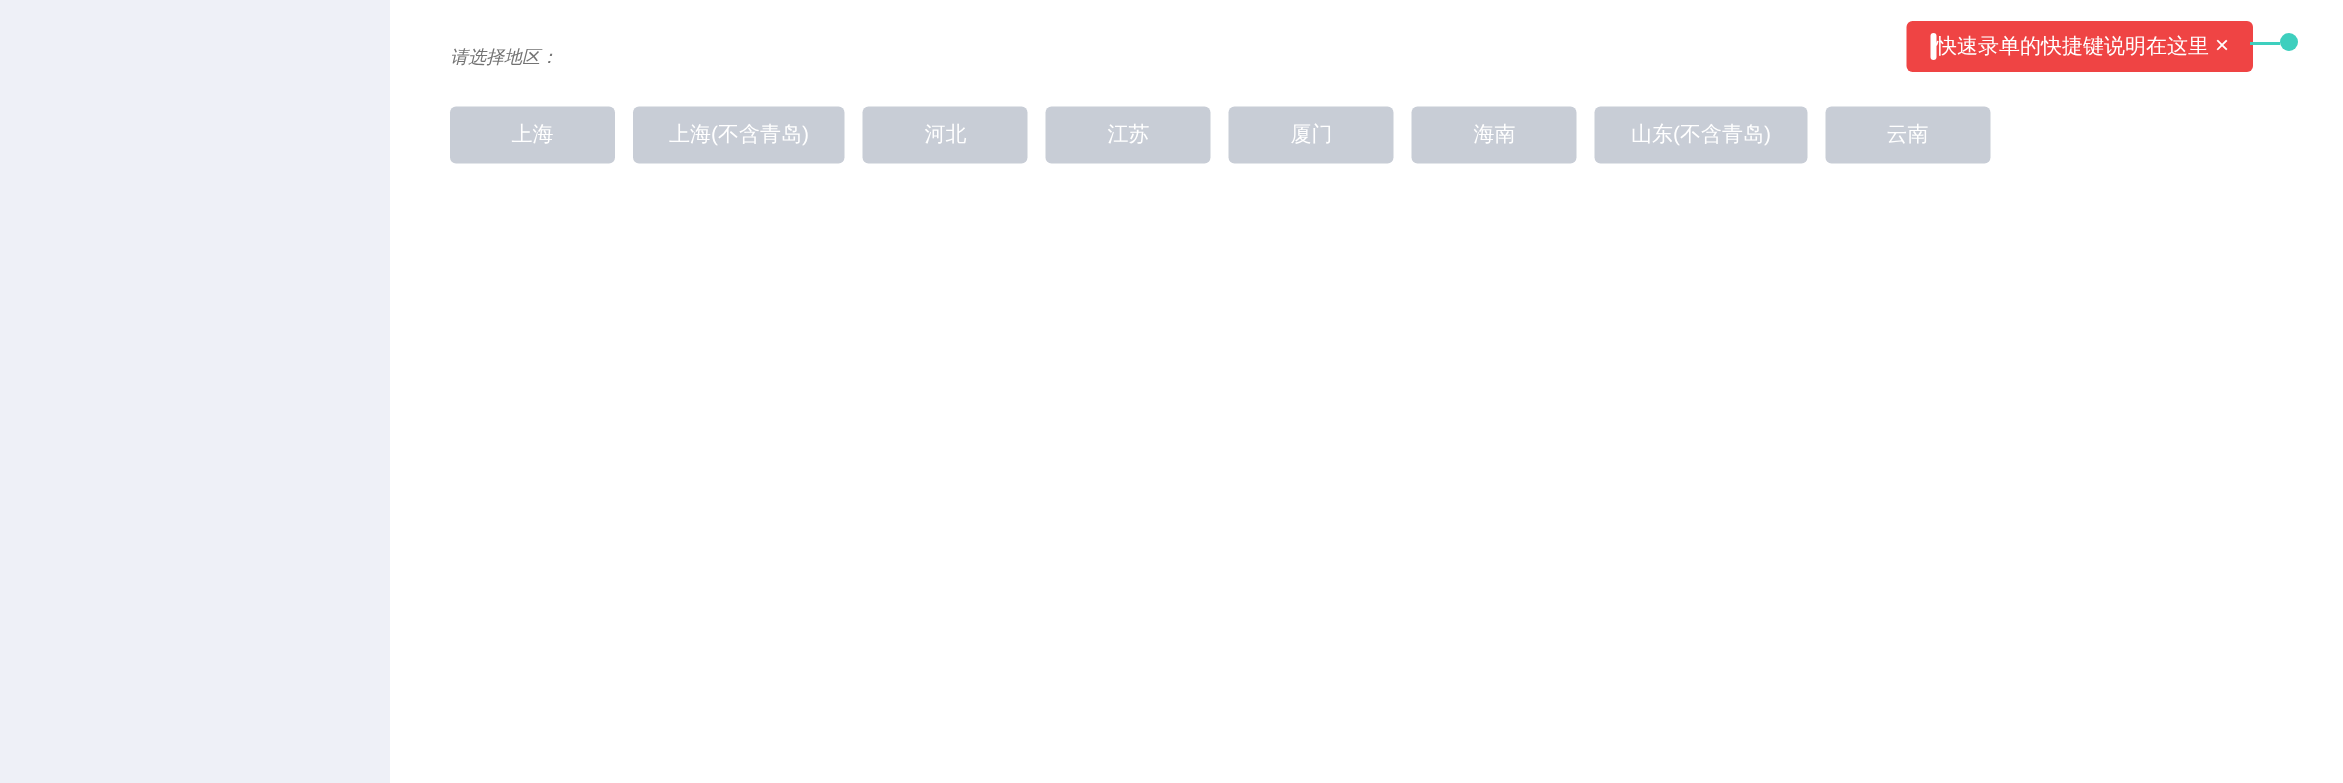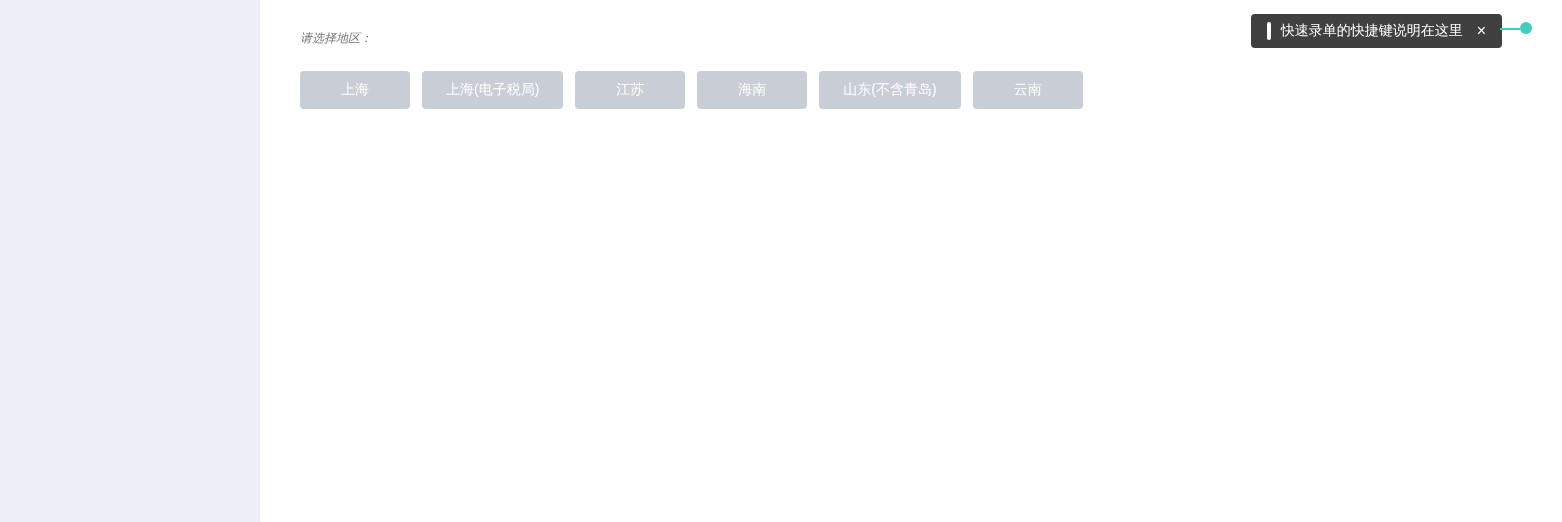--- a/index.html
+++ b/index.html
@@ -61,28 +61,27 @@
       min-width: 110px;
       text-align: center;
       font-family: "Microsoft YaHei", "PingFang SC", sans-serif;
     }
 
     
     .tooltip-banner {
       position: absolute;
       top: 14px;
       right: 60px;
-      background: #404040;
+      background: #ef4444;
       color: #fff;
       font-size: 14px;
       padding: 8px 16px;
       border-radius: 4px;
       display: flex;
       align-items: flex-start;
-      gap: 10px;
       white-space: nowrap;
     }
 
     .tooltip-banner .bar {
       width: 4px;
       height: 18px;
       background: #fff;
       border-radius: 2px;
       flex-shrink: 0;
     }
@@ -121,22 +120,24 @@
 <body>
 
 <div class="sidebar"></div>
 
 <div class="main-content">
   <div class="section-title">请选择地区：</div>
 
   <div class="region-buttons">
 
   <button class="region-btn">上海</button>
-      <button class="region-btn">上海(电子税局)</button>
+      <button class="region-btn">上海(不含青岛)</button>
+      <button class="region-btn">河北</button>
       <button class="region-btn">江苏</button>
+      <button class="region-btn">厦门</button>
       <button class="region-btn">海南</button>
       <button class="region-btn">山东(不含青岛)</button>
       <button class="region-btn">云南</button>
     </div>
 </div>
 
 <div class="tooltip-banner">
   <span class="bar"></span>
   <span>快速录单的快捷键说明在这里</span>
   <button class="close-btn">×</button>

